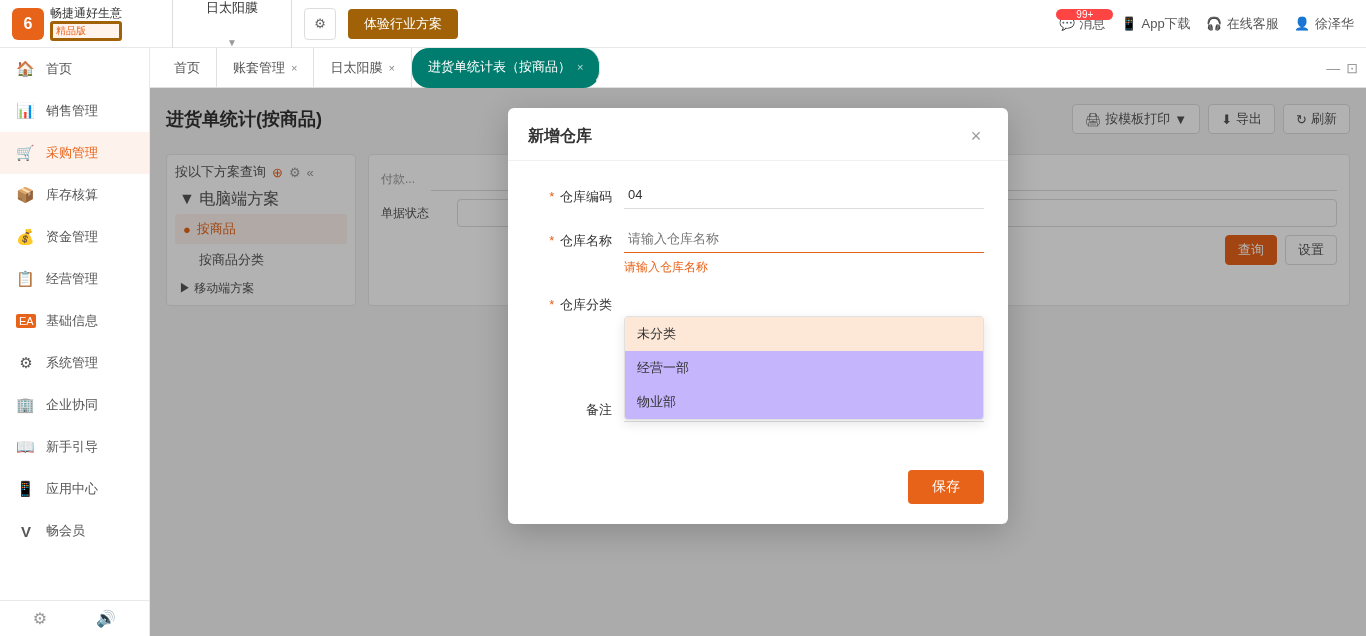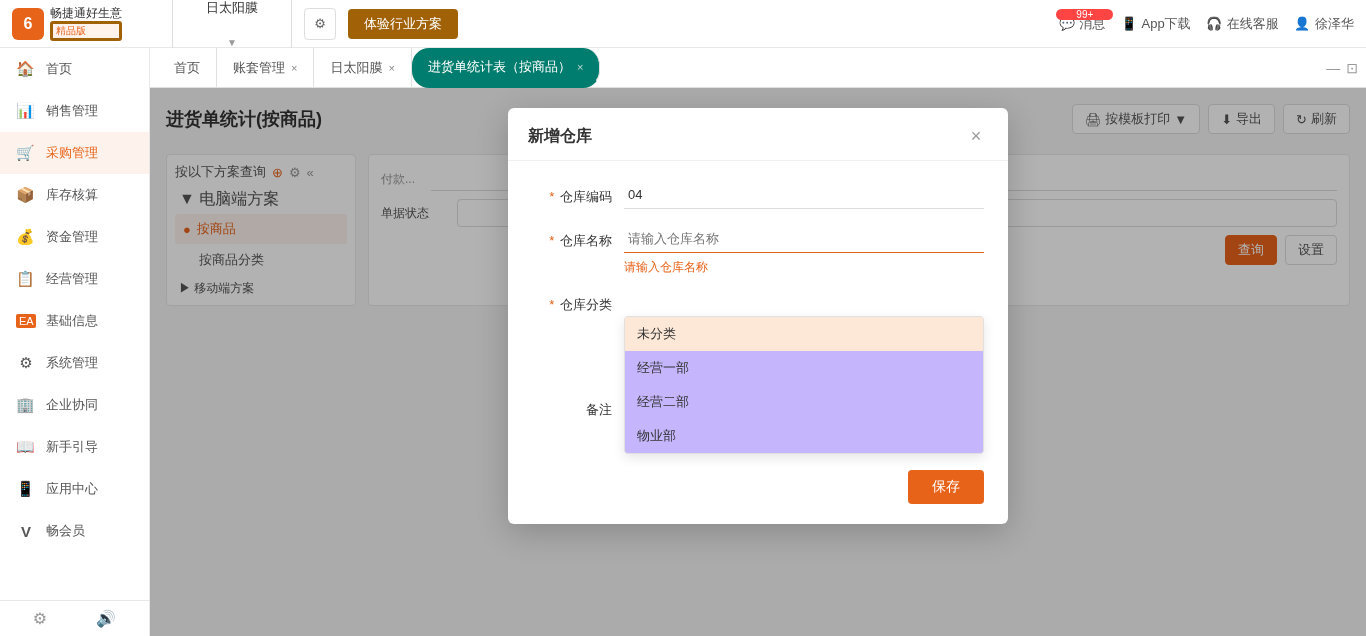--- a/index.html
+++ b/index.html
@@ -445,23 +445,20 @@
               </label>
 
               <div class="dropdown-list">
                 <div class="dropdown-item highlighted">
                   <span>未分类</span>
                 </div>
                 <div class="dropdown-item">
                   <span>经营一部</span>
                 </div>
                 <div class="dropdown-item">
-                  <span>经营二部</span>
-                </div>
-                <div class="dropdown-item">
                   <span>物业部</span>
                 </div>
               </div>
             </div>
 
             <div class="form-row" style="margin-top: 80px;">
               <label class="form-label">备注</label>
               <input class="form-input" type="text" style="">
             </div>
           </div>

